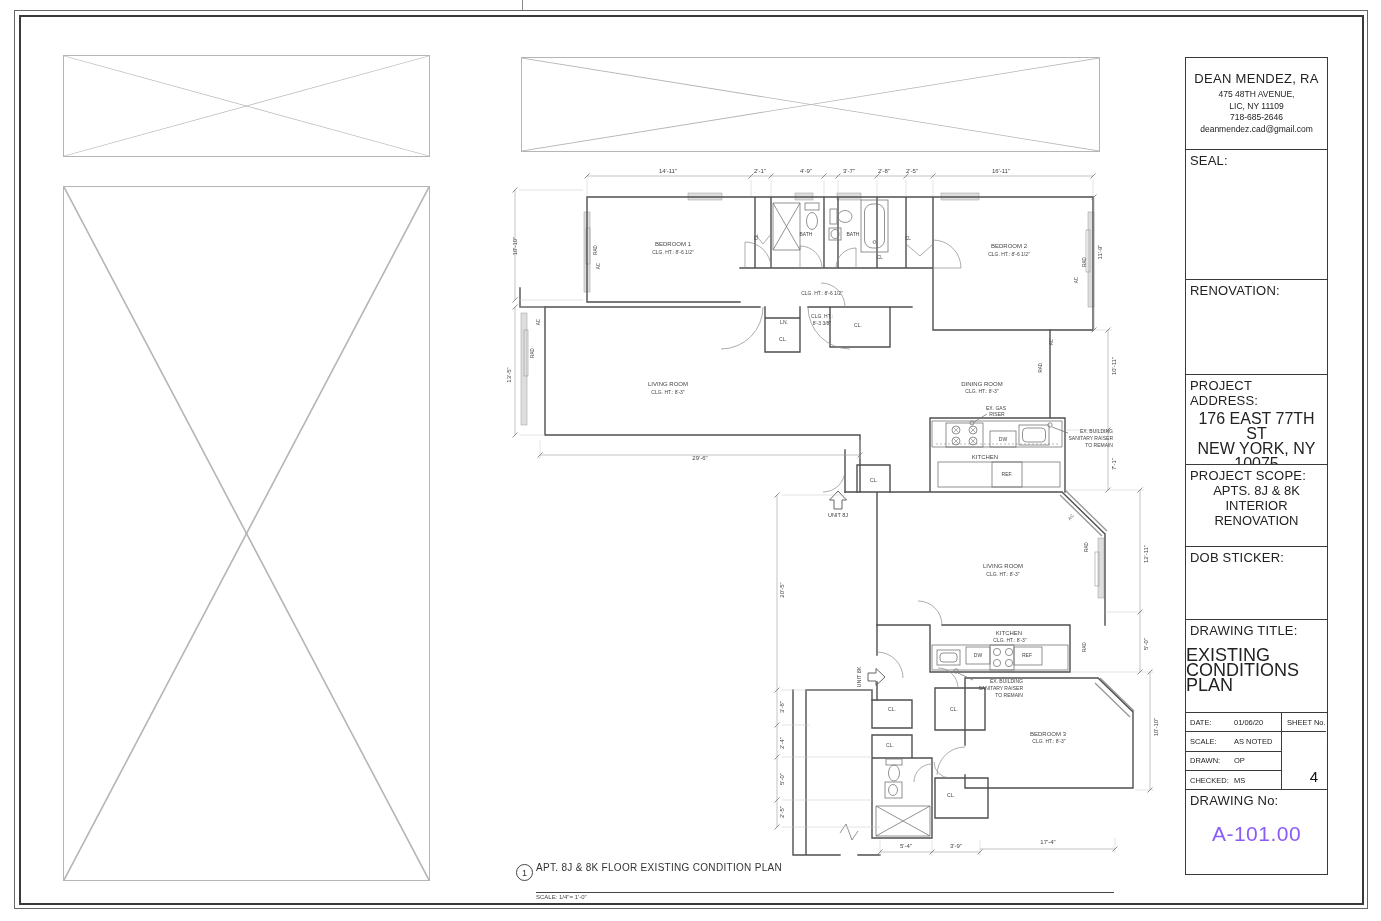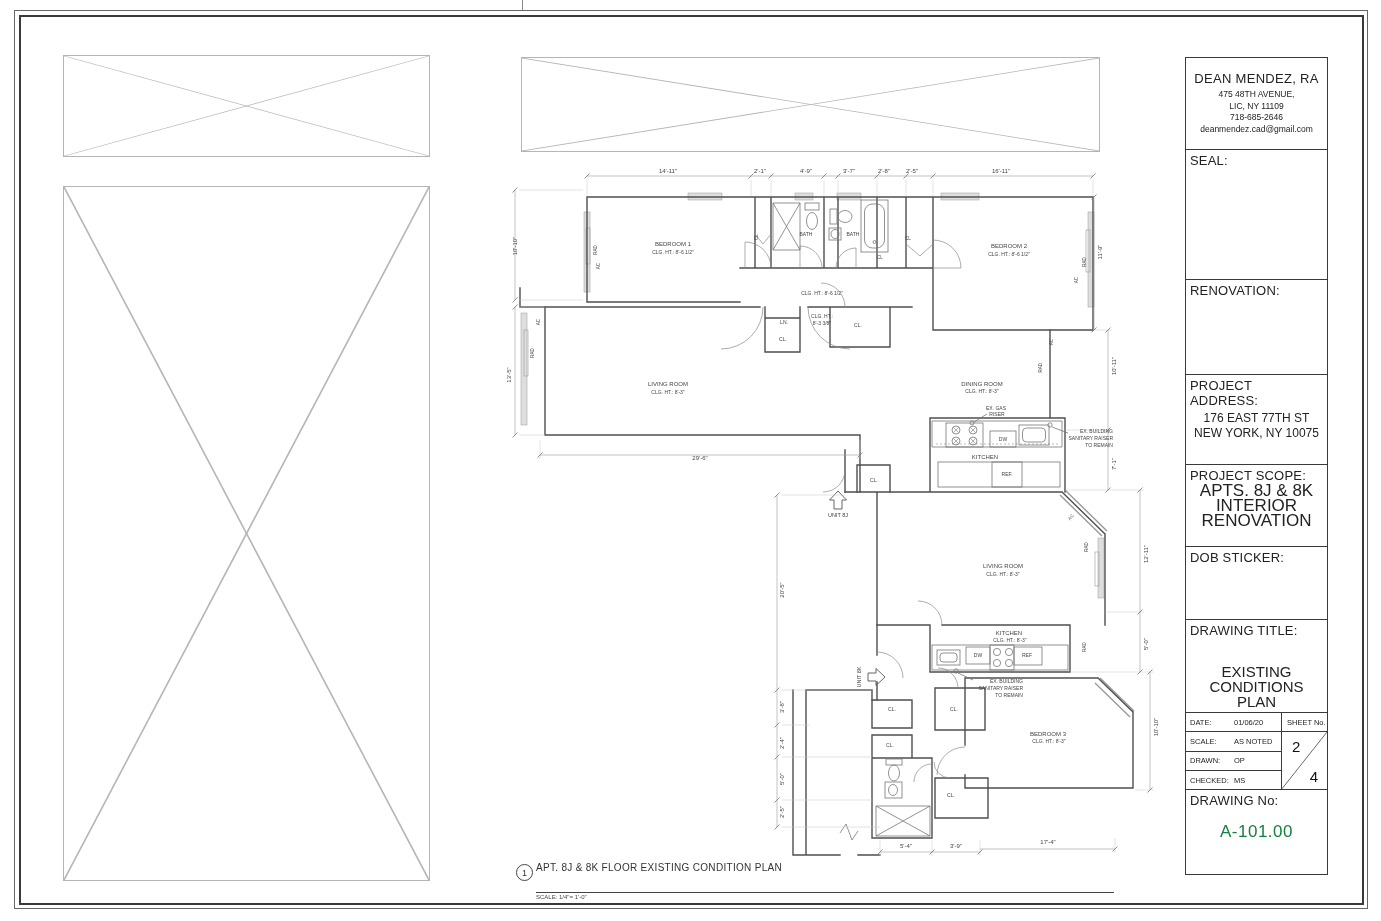--- a/index.html
+++ b/index.html
@@ -17,39 +17,39 @@
   
   .tblock{position:absolute;left:1185px;top:57px;width:143px;height:818px;border:1.5px solid #3a3a3a;background:#fff;box-sizing:border-box;font-size:7.5px;color:#222;}
   .tb-sec{border-bottom:1px solid #3a3a3a;box-sizing:border-box;position:relative;overflow:hidden;}
   .tb-label{position:absolute;left:4px;top:3px;font-size:13px;letter-spacing:.2px;color:#222;}
   .tb-arch{height:92px;text-align:center;padding-top:13px;}
   .tb-arch .name{font-size:13px;letter-spacing:.3px;margin-bottom:3px;}
   .tb-arch .line{font-size:8.5px;margin-top:1.5px;}
   .tb-seal{height:130px;}
   .tb-rev{height:95px;}
   .tb-addr{height:90px;}
-  .tb-addr .big{margin-top:36px;text-align:center;font-size:12px;line-height:15px;}
+  .tb-addr .big{margin-top:36px;text-align:center;font-size:16px;line-height:15px;}
   .tb-scope{height:82px;}
-  .tb-scope .big{margin-top:18px;text-align:center;font-size:17px;line-height:15px;}
+  .tb-scope .big{margin-top:18px;text-align:center;font-size:13px;line-height:15px;}
   .tb-dob{height:73px;}
   .tb-title{height:93px;}
-  .tb-title .big{margin-top:44px;text-align:center;font-size:15px;line-height:15px;}
+  .tb-title .big{margin-top:28px;font-size:18px;line-height:15px;}
   .tb-meta{height:77px;display:flex;padding:0;}
   .tb-meta-left{width:96px;border-right:1px solid #3a3a3a;box-sizing:border-box;}
   .tb-meta-row{height:19.25px;box-sizing:border-box;border-bottom:1px solid #3a3a3a;display:flex;align-items:center;padding:0 4px;}
   .tb-meta-row:last-child{border-bottom:none;}
   .tb-meta-row .lbl{min-width:44px;}
-  .tb-meta-right{flex:1;display:flex;flex-direction:column;}
+  .tb-meta-right{flex:1;display:flex;flex-direction:row;}
   .tb-sheetno-hdr{height:19.25px;box-sizing:border-box;border-bottom:1px solid #3a3a3a;display:flex;align-items:center;padding-left:5px;}
   .tb-sheetno-cell{flex:1;position:relative;}
   .tb-sheetno-cell svg{position:absolute;inset:0;width:100%;height:100%;}
   .sheet-cur{position:absolute;left:10px;top:6px;font-size:15px;color:#111;}
   .sheet-tot{position:absolute;right:9px;bottom:4px;font-size:15px;color:#111;}
   .tb-dwgno{height:86px;border-bottom:none;}
-  .tb-dwgno .big{margin-top:32px;text-align:center;font-size:17px;letter-spacing:.5px;color:#15803d;}
+  .tb-dwgno .big{margin-top:32px;text-align:center;font-size:21px;letter-spacing:.5px;color:#8b5cf6;}
   
   .callout{position:absolute;left:516px;top:862px;display:flex;align-items:flex-start;}
   .callout-circle{width:15px;height:15px;border:1px solid #444;border-radius:50%;font-size:9px;display:flex;align-items:center;justify-content:center;margin-top:2px;flex:none;color:#333;}
   .callout-body{margin-left:3px;width:578px;}
   .callout-title{font-size:10px;letter-spacing:.3px;border-bottom:1.2px solid #444;padding-bottom:19px;color:#333;}
   .callout-scale{font-size:6px;margin-top:1px;color:#444;}
 </style>
 </head>
 <body>
 

